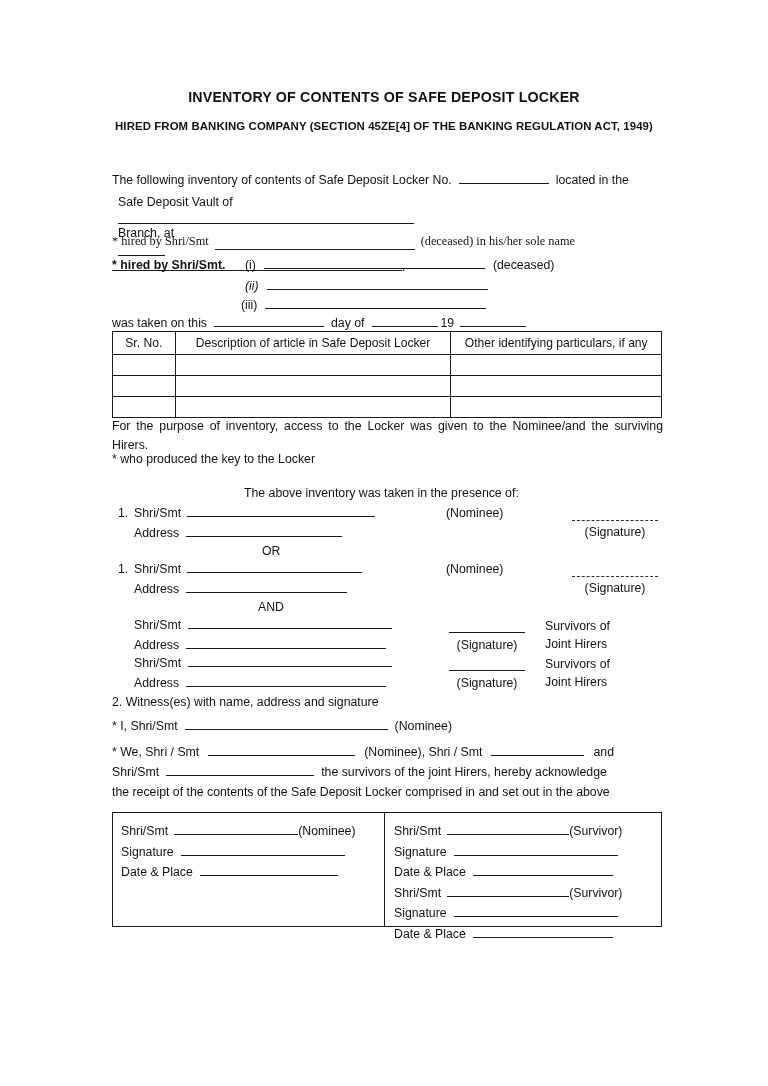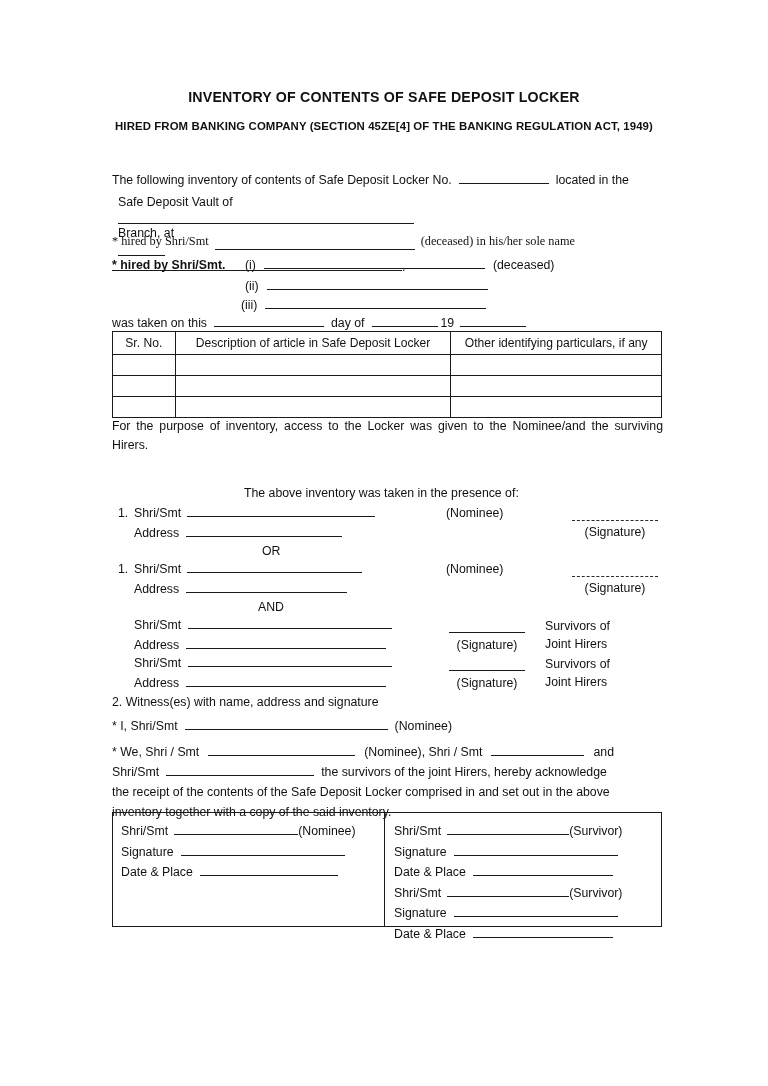--- a/index.html
+++ b/index.html
@@ -151,21 +151,21 @@
   <div class="abs" style="left:112px; top:257px;font-weight:bold;">* hired by Shri/Smt.</div>
 
   <div class="abs" style="left:245px; top:257px;">
     <span style="display:inline-flex; align-items:baseline; white-space:nowrap;">
       <span>(i)</span>
       <span class="ln" style="width:221px; margin:0 8px;"></span>
       <span>(deceased)</span>
     </span>
   </div>
 
-  <div class="abs" style="left:245px; top:278px;">
+  <div class="abs" style="left:245px; top:278px;font-style:italic;">
     <span style="display:inline-flex; align-items:baseline; white-space:nowrap;">
       <span>(ii)</span>
       <span class="ln" style="width:221px; margin-left:8px;"></span>
     </span>
   </div>
 
   <div class="abs" style="left:241px; top:297px;">
     <span style="display:inline-flex; align-items:baseline; white-space:nowrap;">
       <span>(iii)</span>
       <span class="ln" style="width:221px; margin-left:8px;"></span>
@@ -205,20 +205,21 @@
       <tr>
         <td></td>
         <td></td>
         <td></td>
       </tr>
     </tbody>
   </table>
 
   <div class="abs" style="left:112px; top:417px; width:551px; line-height:19px; text-align:justify;">For the purpose of inventory, access to the Locker was given to the Nominee/and the surviving Hirers.</div>
 
+  <div class="abs" style="left:112px; top:451px;">* who produced the key to the Locker</div>
   <div class="abs" style="left:244px; top:485px;">The above inventory was taken in the presence of:</div>
 
   <div class="abs" style="left:118px; top:505px;">
     <div style="display:flex; align-items:baseline; white-space:nowrap;">
       <span style="width:16px;">1.</span>
       <span>Shri/Smt</span>
       <span class="ln" style="width:188px; margin-left:6px;"></span>
     </div>
     <div style="display:flex; align-items:baseline; white-space:nowrap; margin-top:3px;">
       <span style="width:16px;"></span>
@@ -309,21 +310,20 @@
       <span>(Nominee), Shri / Smt</span>
       <span class="ln" style="width:93px; margin:0 9px;"></span>
       <span>and</span>
     </div>
     <div style="display:flex; align-items:baseline; white-space:nowrap; margin-top:1px;">
       <span>Shri/Smt</span>
       <span class="ln" style="width:148px; margin:0 7px;"></span>
       <span>the survivors of the joint Hirers, hereby acknowledge</span>
     </div>
     <div style="margin-top:1px; text-align:justify;">the receipt of the contents of the Safe Deposit Locker comprised in and set out in the above</div>
-    <div style="margin-top:1px;">inventory together with a copy of the said inventory.</div>
   </div>
 
   <div class="btm-wrap">
 
     <div class="btm-left">
       <div class="nowrap" style="display:flex; align-items:baseline;">
         <span>Shri/Smt</span>
         <span class="ln" style="width:124px; margin-left:6px;"></span>
         <span>(Nominee)</span>
       </div>

